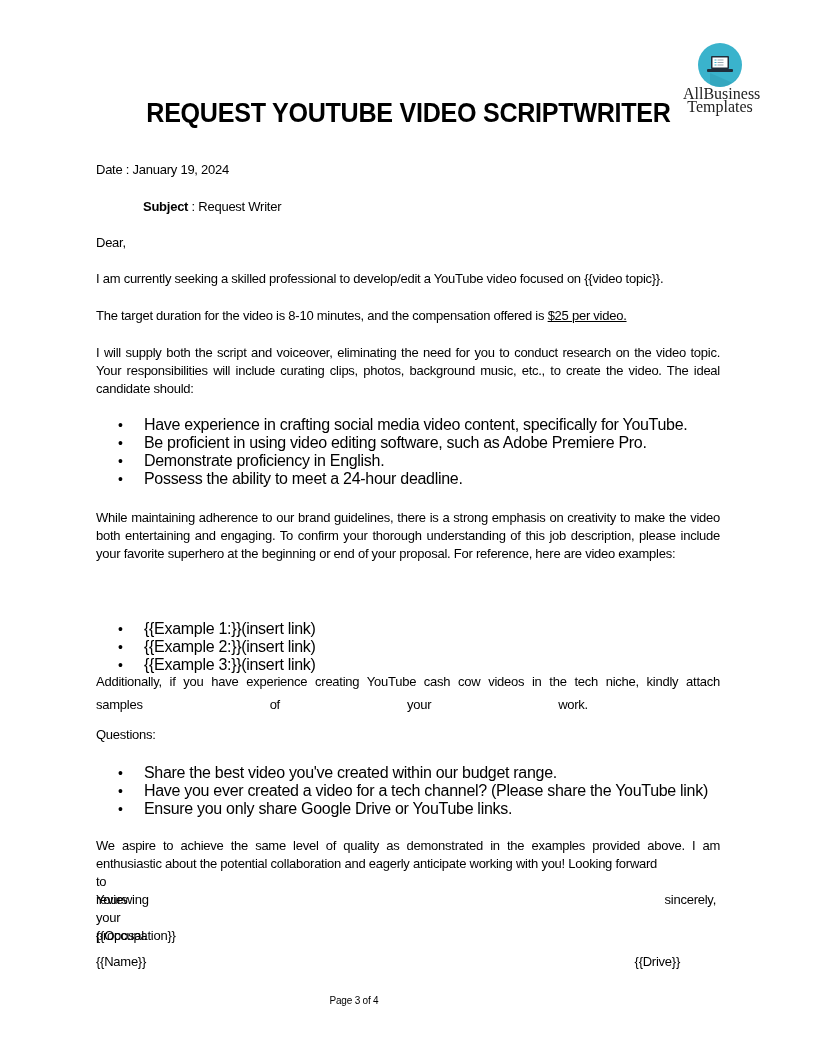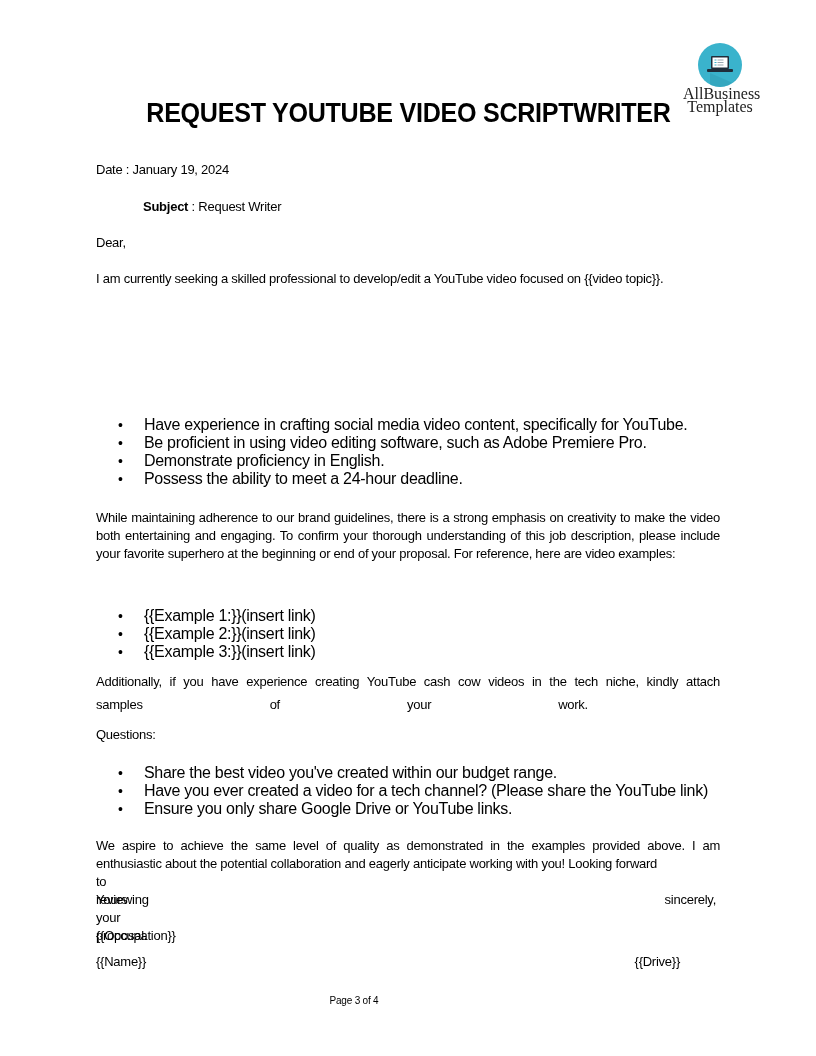--- a/index.html
+++ b/index.html
@@ -57,32 +57,36 @@
   <div class="p" style="top:161px;">Date : January 19, 2024</div>
 
   <div class="p" style="top:198px;margin-left:47px;">
     <b>Subject</b><span> : Request Writer</span>
   </div>
 
   <div class="p" style="top:270px;">I am currently seeking a skilled professional to develop/edit a YouTube video focused on {{video topic}}.</div>
 
   <div class="p" style="top:234px;">Dear,</div>
 
+  <div class="p" style="top:307px;">
+    <span>The target duration for the video is 8-10 minutes, and the compensation offered is </span><span class="u">$25 per video.</span>
+  </div>
 
+  <div class="p" style="top:344px;">I will supply both the script and voiceover, eliminating the need for you to conduct research on the video topic. Your responsibilities will include curating clips, photos, background music, etc., to create the video. The ideal candidate should:</div>
 
   <ul class="bul" style="top:416px;">
     <li>Have experience in crafting social media video content, specifically for YouTube.</li>
     <li>Be proficient in using video editing software, such as Adobe Premiere Pro.</li>
     <li>Demonstrate proficiency in English.</li>
     <li>Possess the ability to meet a 24-hour deadline.</li>
   </ul>
 
   <div class="p" style="top:509px;">While maintaining adherence to our brand guidelines, there is a strong emphasis on creativity to make the video both entertaining and engaging. To confirm your thorough understanding of this job description, please include your favorite superhero at the beginning or end of your proposal. For reference, here are video examples:</div>
 
-  <ul class="bul" style="top:607px;">
+  <ul class="bul" style="top:620px;">
     <li>{{Example 1:}}(insert link)</li>
     <li>{{Example 2:}}(insert link)</li>
     <li>{{Example 3:}}(insert link)</li>
   </ul>
 
   <div class="p justify-last" style="top:673px;">Additionally, if you have experience creating YouTube cash cow videos in the tech niche, kindly attach</div>
   <div class="row" style="top:696px; width:492px;align-items:flex-end;">
     <span>samples</span>
     <span>of</span>
     <span>your</span>

